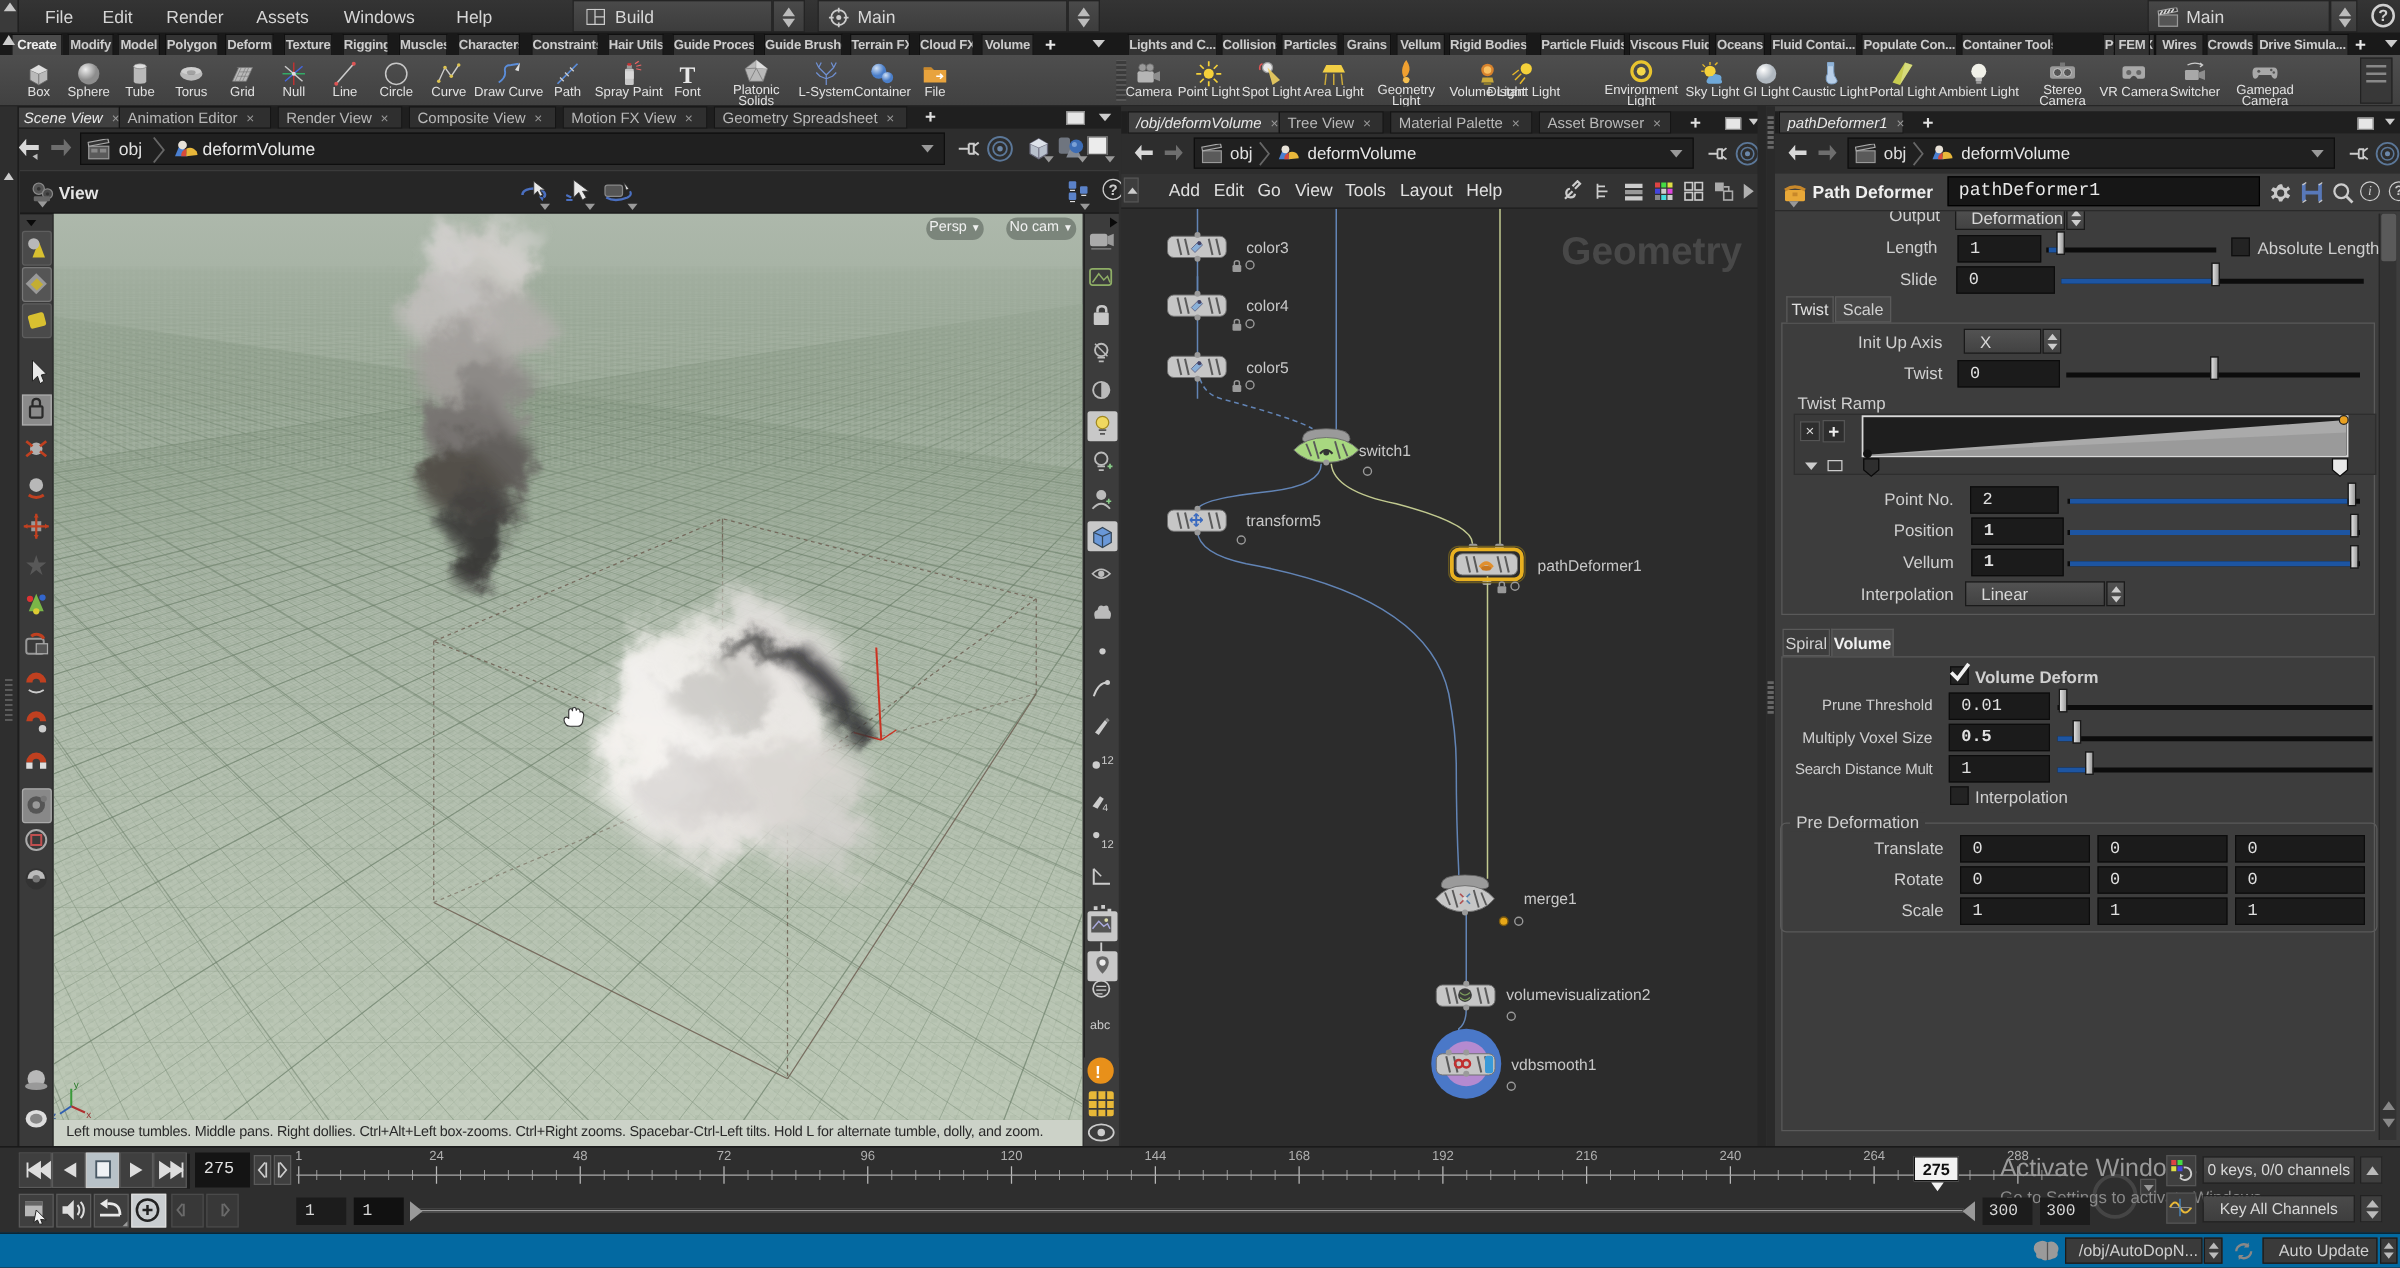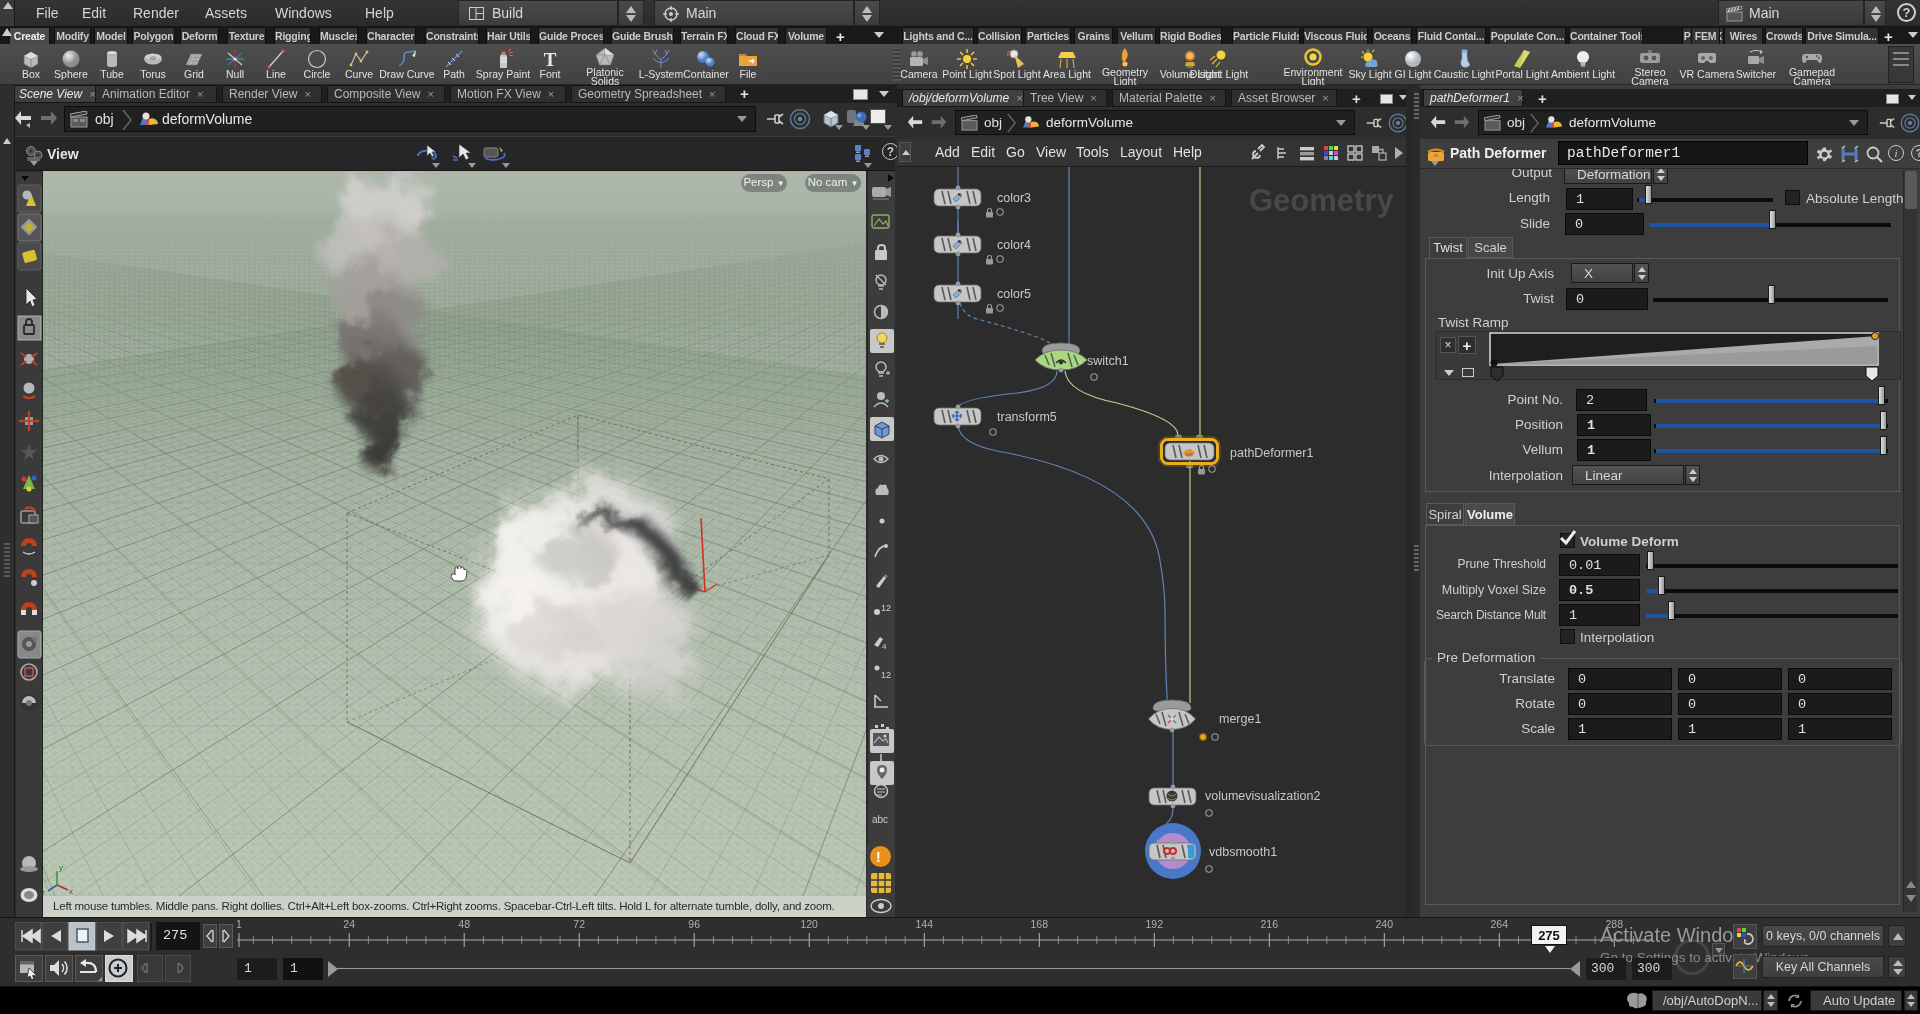--- a/index.html
+++ b/index.html
@@ -2572,21 +2572,21 @@
           <path d="M1 10 h17" stroke="#888" stroke-width="0.8"></path>
           <path d="M9 3 v14" stroke="#4a90d0" stroke-width="1"></path>
         </svg>
       </div>
     <div style="position:absolute;left:1762px;top:38px;width:122px;height:22px;background:linear-gradient(#4a4a4a,#3e3e3e);border:1px solid #222;color:#d8d8d8;font-size:12.5px;text-align:center;line-height:21px;">Key All Channels</div>
     <div style="position:absolute;left:1888px;top:38px;width:18px;height:22px;background:#3f3f3f;border:1px solid #222;">
         <div style="position:absolute;left:4px;top:3px;width:0;height:0;border-left:5px solid transparent;border-right:5px solid transparent;border-bottom:6px solid #bbb;"></div>
         <div style="position:absolute;left:4px;top:12px;width:0;height:0;border-left:5px solid transparent;border-right:5px solid transparent;border-top:6px solid #bbb;"></div>
       </div>
   </div>
-  <div class="abs" id="statusbar" style="left:0;top:986px;width:1920px;height:28px;background:#000000;border-top:1px solid #111;">
+  <div class="abs" id="statusbar" style="left:0;top:986px;width:1920px;height:28px;background:#0369a1;border-top:1px solid #111;">
     <svg width="24" height="20" viewBox="0 0 24 20" style="position:absolute;left:1625px;top:4px;">
         <path d="M7 2 Q2 3 2 8 Q2 10 4 12 Q3 16 8 16 Q10 18 13 17 L13 3 Q10 1 7 2 Z M13 3 Q17 1 20 4 Q23 7 21 11 Q22 15 17 16 Q15 17 13 17" fill="#9a9a9a"></path>
         <path d="M13 3 L13 17" stroke="#555"></path>
       </svg>
     <div style="position:absolute;left:1652px;top:3px;width:110px;height:21px;background:#3a3a3a;border:1px solid #1a1a1a;color:#cfcfcf;font-size:13px;line-height:20px;padding-left:10px;">/obj/AutoDopN...</div>
     <div style="position:absolute;left:1763px;top:3px;width:15px;height:21px;background:#3a3a3a;border:1px solid #1a1a1a;">
         <div style="position:absolute;left:3px;top:3px;width:0;height:0;border-left:4px solid transparent;border-right:4px solid transparent;border-bottom:5px solid #bbb;"></div>
         <div style="position:absolute;left:3px;top:11px;width:0;height:0;border-left:4px solid transparent;border-right:4px solid transparent;border-top:5px solid #bbb;"></div>
       </div>
     <svg width="18" height="18" viewBox="0 0 18 18" style="position:absolute;left:1786px;top:5px;">

